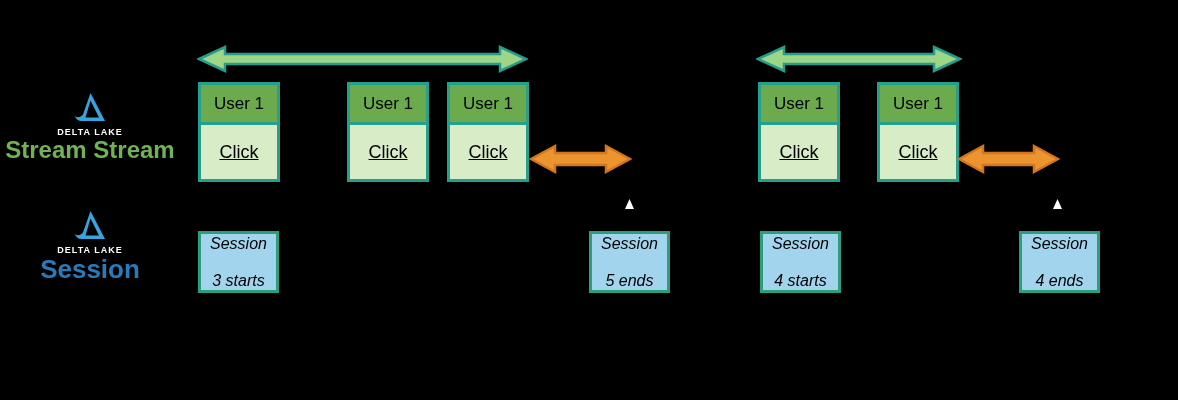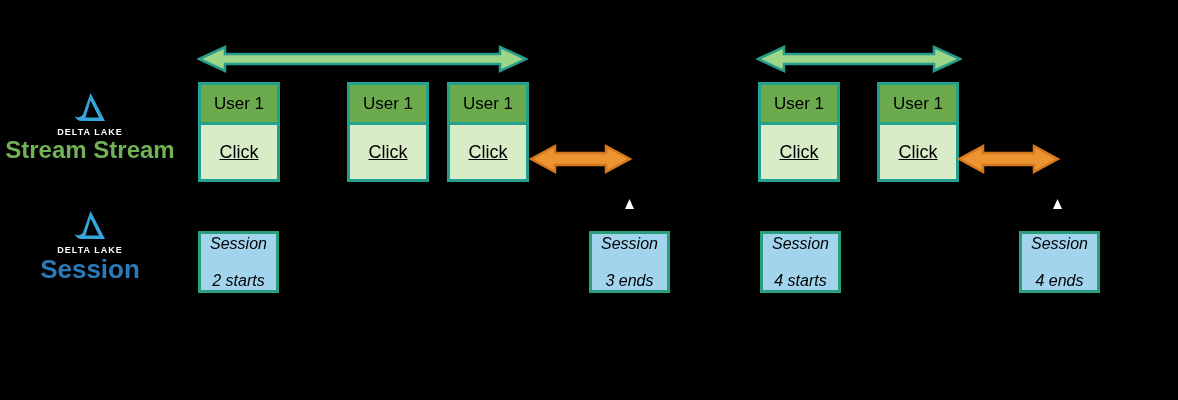--- a/index.html
+++ b/index.html
@@ -84,25 +84,25 @@
 
   <svg class="arrow" style="left:625px;top:199px;" width="9" height="10">
     <polygon class="ptr" points="4.5,0 9,10 0,10"></polygon>
   </svg>
   <svg class="arrow" style="left:1053px;top:199px;" width="9" height="10">
     <polygon class="ptr" points="4.5,0 9,10 0,10"></polygon>
   </svg>
 
   <div class="sbox" style="left:198px;">
     <span>Session</span>
-    <span>2 starts</span>
+    <span>3 starts</span>
   </div>
   <div class="sbox" style="left:589px;">
     <span>Session</span>
-    <span>3 ends</span>
+    <span>5 ends</span>
   </div>
   <div class="sbox" style="left:760px;">
     <span>Session</span>
     <span>4 starts</span>
   </div>
   <div class="sbox" style="left:1019px;">
     <span>Session</span>
     <span>4 ends</span>
   </div>
 

